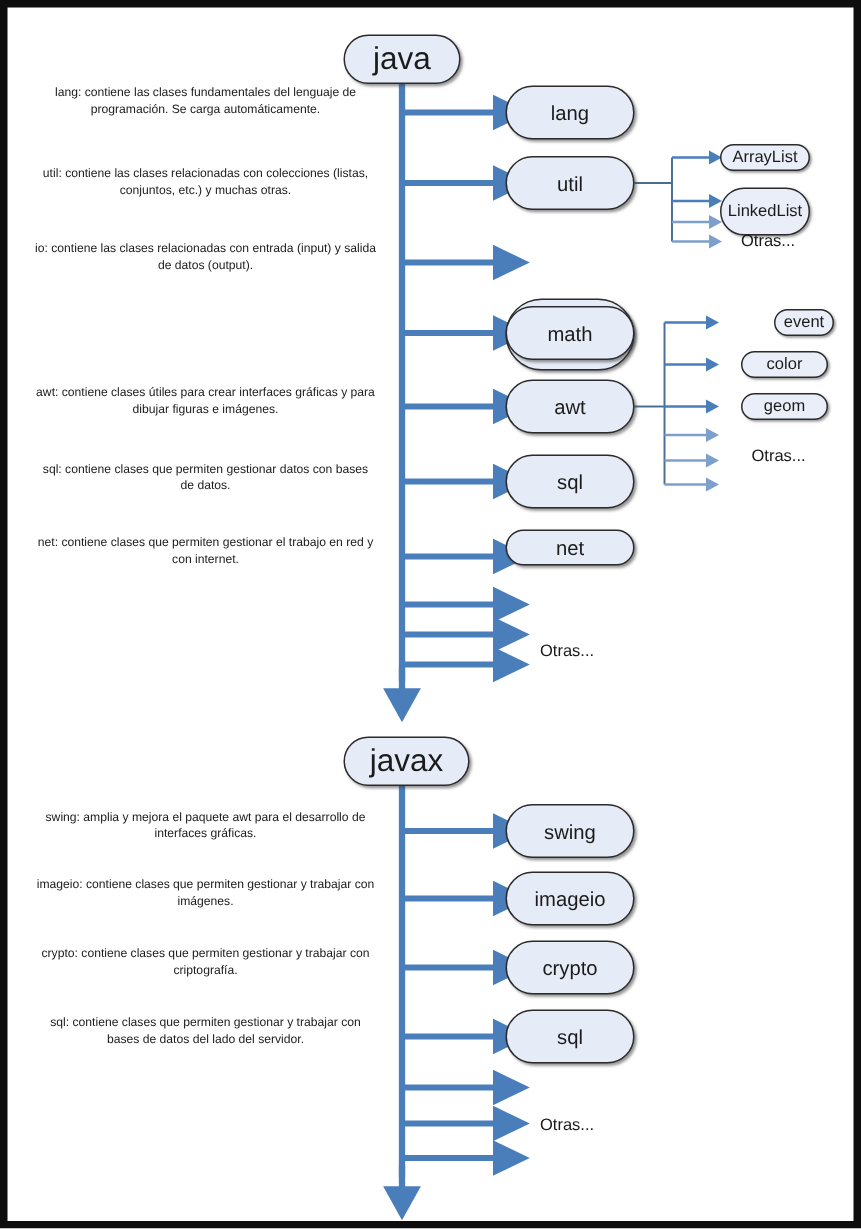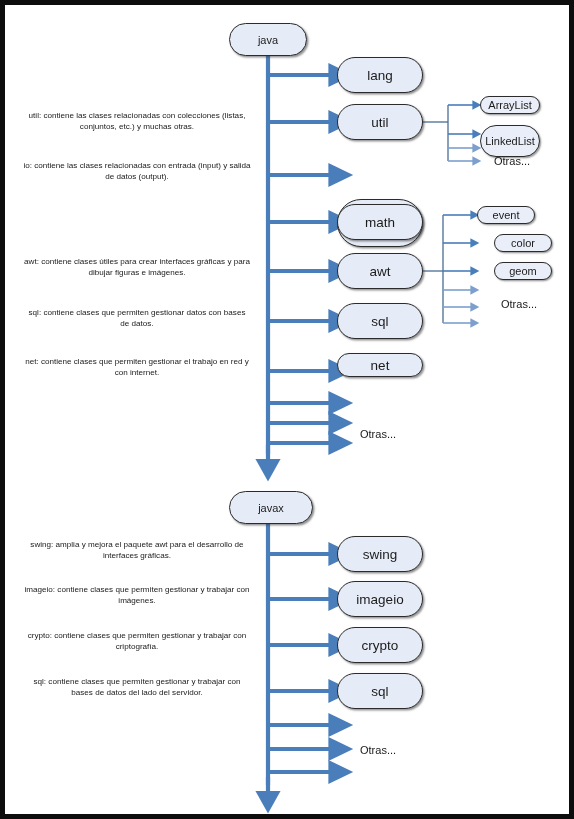--- a/index.html
+++ b/index.html
@@ -36,21 +36,21 @@
     border-radius: 999px;
     color: #1b1b1b;
     display: flex;
     align-items: center;
     justify-content: center;
     text-align: center;
     box-shadow: 1.5px 1.5px 2px rgba(60,60,60,0.55);
     white-space: nowrap;
   }
   .node.root {
-    font-size: 11px;
+    font-size: 21px;
   }
   .node.pkg {
     font-size: 13.5px;
   }
   .node.sub {
     font-size: 11px;
     background: #e9eef8;
     box-shadow: 1.2px 1.2px 1.6px rgba(60,60,60,0.5);
     border-width: 1.1px;
   }
@@ -153,20 +153,21 @@
         <line x1="263" y1="720" x2="325" y2="720" stroke="#4a7ebb" stroke-width="4" marker-end="url(#ah)"></line>
         <line x1="263" y1="744" x2="325" y2="744" stroke="#4a7ebb" stroke-width="4" marker-end="url(#ah)"></line>
         <line x1="263" y1="767" x2="325" y2="767" stroke="#4a7ebb" stroke-width="4" marker-end="url(#ah)"></line>
       </g>
     </svg>
 
     <div class="node root" style="left:224px; top:18px; width:78px; height:33px;">
       <span>java</span>
     </div>
 
+    <div class="desc" style="left:18px; top:51px; width:228px;">lang: contiene las clases fundamentales del lenguaje de programación. Se carga automáticamente.</div>
     <div class="desc" style="left:18px; top:105px; width:228px;">util: contiene las clases relacionadas con colecciones (listas, conjuntos, etc.) y muchas otras.</div>
     <div class="desc" style="left:18px; top:155px; width:228px;">io: contiene las clases relacionadas con entrada (input) y salida de datos (output).</div>
     <div class="desc" style="left:18px; top:251px; width:228px;">awt: contiene clases útiles para crear interfaces gráficas y para dibujar figuras e imágenes.</div>
     <div class="desc" style="left:18px; top:302px; width:228px;">sql: contiene clases que permiten gestionar datos con bases de datos.</div>
     <div class="desc" style="left:18px; top:351px; width:228px;">net: contiene clases que permiten gestionar el trabajo en red y con internet.</div>
 
     <div class="node pkg" style="left:332px; top:52px; width:86px; height:36px;">
       <span>lang</span>
     </div>
     <div class="node pkg" style="left:332px; top:99px; width:86px; height:36px;">
@@ -189,21 +190,21 @@
     </div>
 
     <div class="node sub" style="left:475px; top:91px; width:60px; height:18px;">
       <span>ArrayList</span>
     </div>
     <div class="node sub" style="left:475px; top:120px; width:60px; height:32px;">
       <span>LinkedList</span>
     </div>
     <div class="otras" style="left:489px; top:150px;">Otras...</div>
 
-    <div class="node sub" style="left:472px; top:201px; width:58px; height:18px;">
+    <div class="node sub" style="left:511px; top:201px; width:40px; height:18px;">
       <span>event</span>
     </div>
     <div class="node sub" style="left:489px; top:229px; width:58px; height:18px;">
       <span>color</span>
     </div>
     <div class="node sub" style="left:489px; top:257px; width:58px; height:18px;">
       <span>geom</span>
     </div>
     <div class="otras" style="left:496px; top:293px;">Otras...</div>
 

